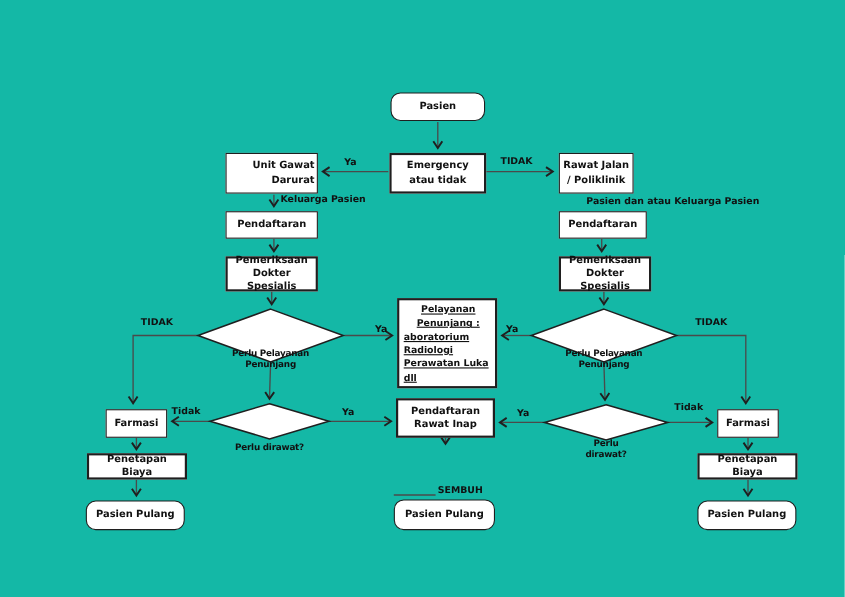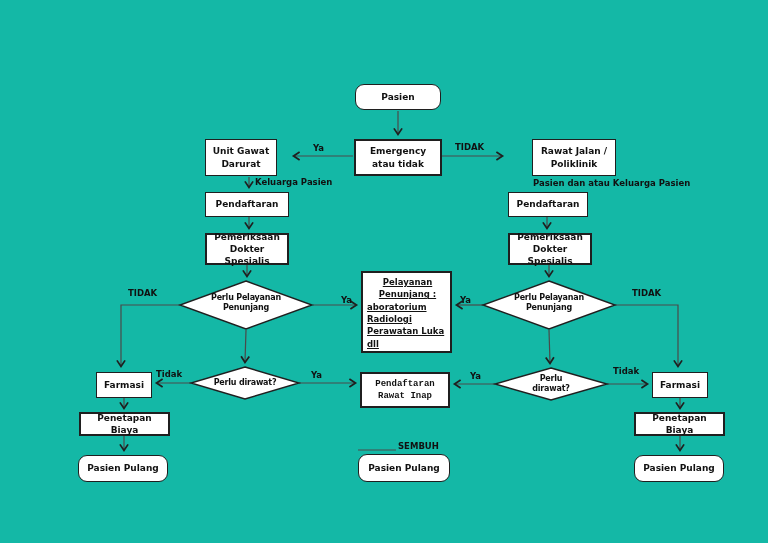--- a/index.html
+++ b/index.html
@@ -16,21 +16,21 @@
     text-align:center;font-weight:bold;font-size:9px;line-height:1.35;color:#111;
     padding:1px 2px;
   }
   .rounded{border-radius:9px;border-width:1.3px;}
   .thick{border-width:2px;}
   .lbl{
     position:absolute;font-weight:bold;font-size:8.5px;color:#111;white-space:nowrap;
   }
   .dtext{
     position:absolute;font-weight:bold;font-size:8px;line-height:1.3;color:#111;
-    text-align:center;letter-spacing:-0.2px;
+    text-align:center;letter-spacing:-0.2px;margin-top:24px;
   }
   .cbox{
     position:absolute;box-sizing:border-box;border:2px solid #1f1f1f;background:#fff;
     font-weight:bold;font-size:8.5px;line-height:1.45;color:#111;padding:3px 2px 0 4px;
   }
   .cbox .c{text-align:center;}
   .cbox .l{text-align:left;}
 </style>
 </head>
 <body>
@@ -74,42 +74,42 @@
       <polygon points="549,281 615,305 549,329 483,305"></polygon>
       <polygon points="245,367 299,383 245,399 191,383"></polygon>
       <polygon points="551,368 607,384 551,400 495,384"></polygon>
     </g>
   </svg>
 
   <div class="node rounded" style="left:355px;top:84px;width:86px;height:26px;">Pasien</div>
 
   <div class="node thick" style="left:354px;top:139px;width:88px;height:37px;">Emergency atau tidak</div>
 
-  <div class="node" style="left:205px;top:139px;width:72px;height:37px;">Unit Gawat Darurat</div>
+  <div class="node" style="left:205px;top:139px;width:84px;height:37px;text-align:right;">Unit Gawat Darurat</div>
 
-  <div class="node" style="left:532px;top:139px;width:84px;height:37px;">Rawat Jalan / Poliklinik</div>
+  <div class="node" style="left:508px;top:139px;width:68px;height:37px;">Rawat Jalan / Poliklinik</div>
 
   <div class="node" style="left:205px;top:192px;width:84px;height:25px;">Pendaftaran</div>
 
   <div class="node" style="left:508px;top:192px;width:80px;height:25px;">Pendaftaran</div>
 
   <div class="node thick" style="left:205px;top:233px;width:84px;height:32px;">Pemeriksaan Dokter Spesialis</div>
 
   <div class="node thick" style="left:508px;top:233px;width:84px;height:32px;">Pemeriksaan Dokter Spesialis</div>
 
   <div class="cbox" style="left:361px;top:271px;width:91px;height:82px;text-decoration:underline;">
     <div class="c">Pelayanan</div>
     <div class="c">Penunjang :</div>
     <div class="l">aboratorium</div>
     <div class="l">Radiologi</div>
     <div class="l">Perawatan Luka</div>
     <div class="l">dll</div>
   </div>
 
-  <div class="node thick" style="left:360px;top:372px;width:90px;height:36px;font-family:Liberation Mono, monospace;">Pendaftaran Rawat Inap</div>
+  <div class="node thick" style="left:360px;top:362px;width:90px;height:36px;">Pendaftaran Rawat Inap</div>
 
 
   <div class="node rounded" style="left:358px;top:454px;width:92px;height:28px;">Pasien Pulang</div>
 
   <div class="node" style="left:96px;top:372px;width:56px;height:26px;">Farmasi</div>
 
   <div class="node" style="left:652px;top:372px;width:56px;height:26px;">Farmasi</div>
 
   <div class="node thick" style="left:79px;top:412px;width:91px;height:24px;">Penetapan Biaya</div>
 

